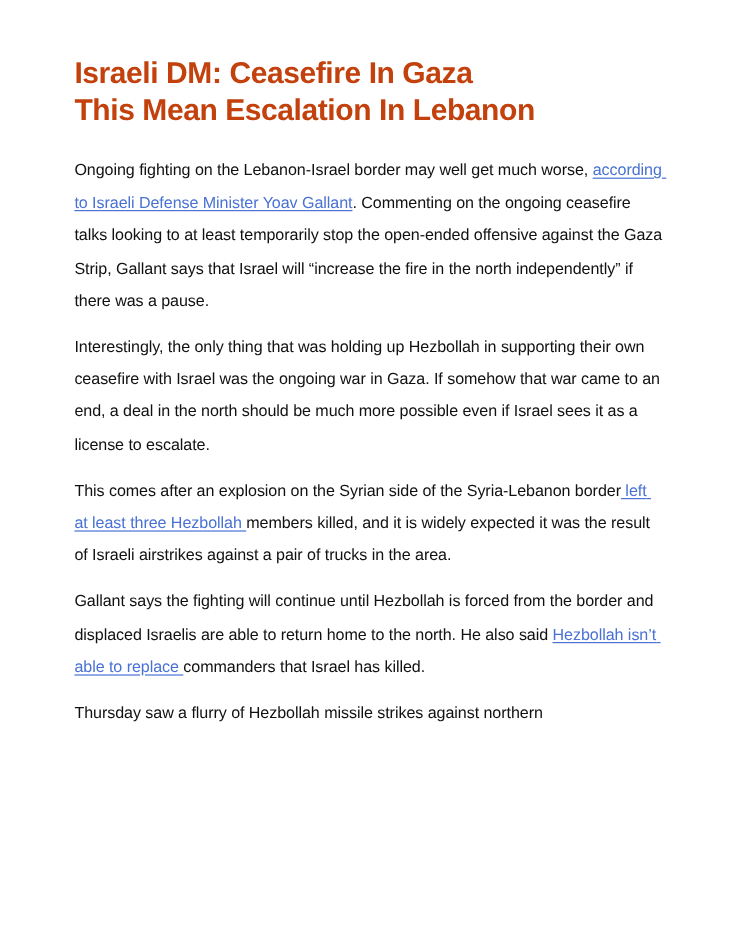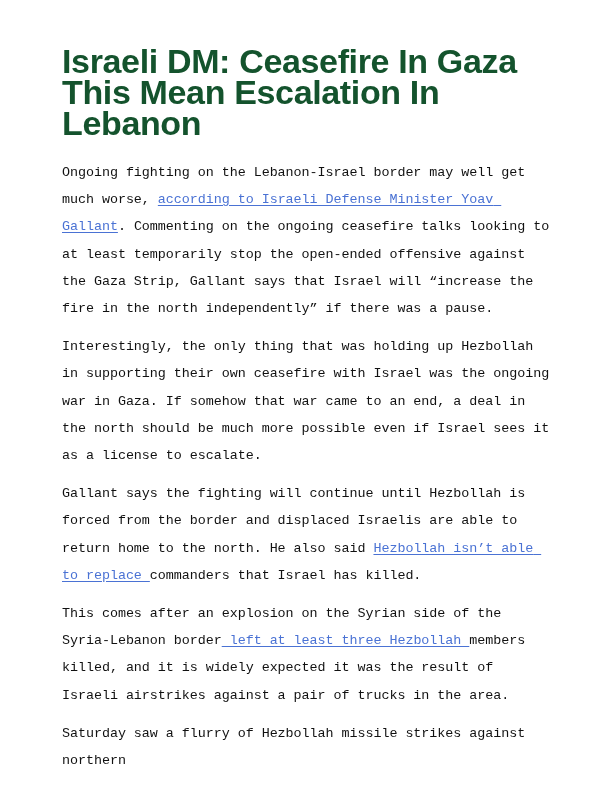--- a/index.html
+++ b/index.html
@@ -18,32 +18,32 @@
     position: relative;
     width: 612px;
     height: 792px;
     background: #ffffff;
     box-sizing: border-box;
     padding: 46px 60px 0 62px;
   }
   .article-title {
     font-family: "Liberation Sans", sans-serif;
     font-weight: bold;
-    font-size: 34px;
+    font-size: 25px;
     line-height: 31px;
-    color: #14532d;
+    color: #c2410c;
     letter-spacing: -0.35px;
     margin: 0 0 20px 0;
     max-width: 470px;
   }
   .article-body {
     color: #000000;
   }
   .para {
-    font-family: Liberation Mono, monospace;
+    font-family: Liberation Sans, sans-serif;
     font-size: 13.4px;
     line-height: 27.2px;
     color: #111111;
     margin: 0 0 11px 0;
     letter-spacing: -0.05px;
     max-width: 490px;
     text-align: left;
   }
   .para:last-child {
     margin-bottom: 0;
@@ -64,18 +64,18 @@
 <div class="page">
 
   <h1 class="article-title">
     <span>Israeli DM: Ceasefire In Gaza</span><br>
     <span>This Mean Escalation In Lebanon</span>
   </h1>
 
   <div class="article-body">
       <p class="para"><span class="seg">Ongoing fighting on the Lebanon-Israel border may well get much worse, </span><a class="doclink seg">according to Israeli Defense Minister Yoav Gallant</a><span class="seg">. Commenting on the ongoing ceasefire talks looking to at least temporarily stop the open-ended offensive against the Gaza Strip, Gallant says that Israel will “increase the fire in the north independently” if there was a pause.</span></p>
       <p class="para"><span class="seg">Interestingly, the only thing that was holding up Hezbollah in supporting their own ceasefire with Israel was the ongoing war in Gaza. If somehow that war came to an end, a deal in the north should be much more possible even if Israel sees it as a license to escalate.</span></p>
+      <p class="para"><span class="seg">This comes after an explosion on the Syrian side of the Syria-Lebanon border</span><a class="doclink seg"> left at least three Hezbollah </a><span class="seg">members killed, and it is widely expected it was the result of Israeli airstrikes against a pair of trucks in the area.</span></p>
       <p class="para"><span class="seg">Gallant says the fighting will continue until Hezbollah is forced from the border and displaced Israelis are able to return home to the north. He also said </span><a class="doclink seg">Hezbollah isn’t able to replace </a><span class="seg">commanders that Israel has killed.</span></p>
-      <p class="para"><span class="seg">This comes after an explosion on the Syrian side of the Syria-Lebanon border</span><a class="doclink seg"> left at least three Hezbollah </a><span class="seg">members killed, and it is widely expected it was the result of Israeli airstrikes against a pair of trucks in the area.</span></p>
-      <p class="para"><span class="seg">Saturday saw a flurry of Hezbollah missile strikes against northern</span></p>
+      <p class="para"><span class="seg">Thursday saw a flurry of Hezbollah missile strikes against northern</span></p>
     </div>
 
 </div>
 
 </body></html>

